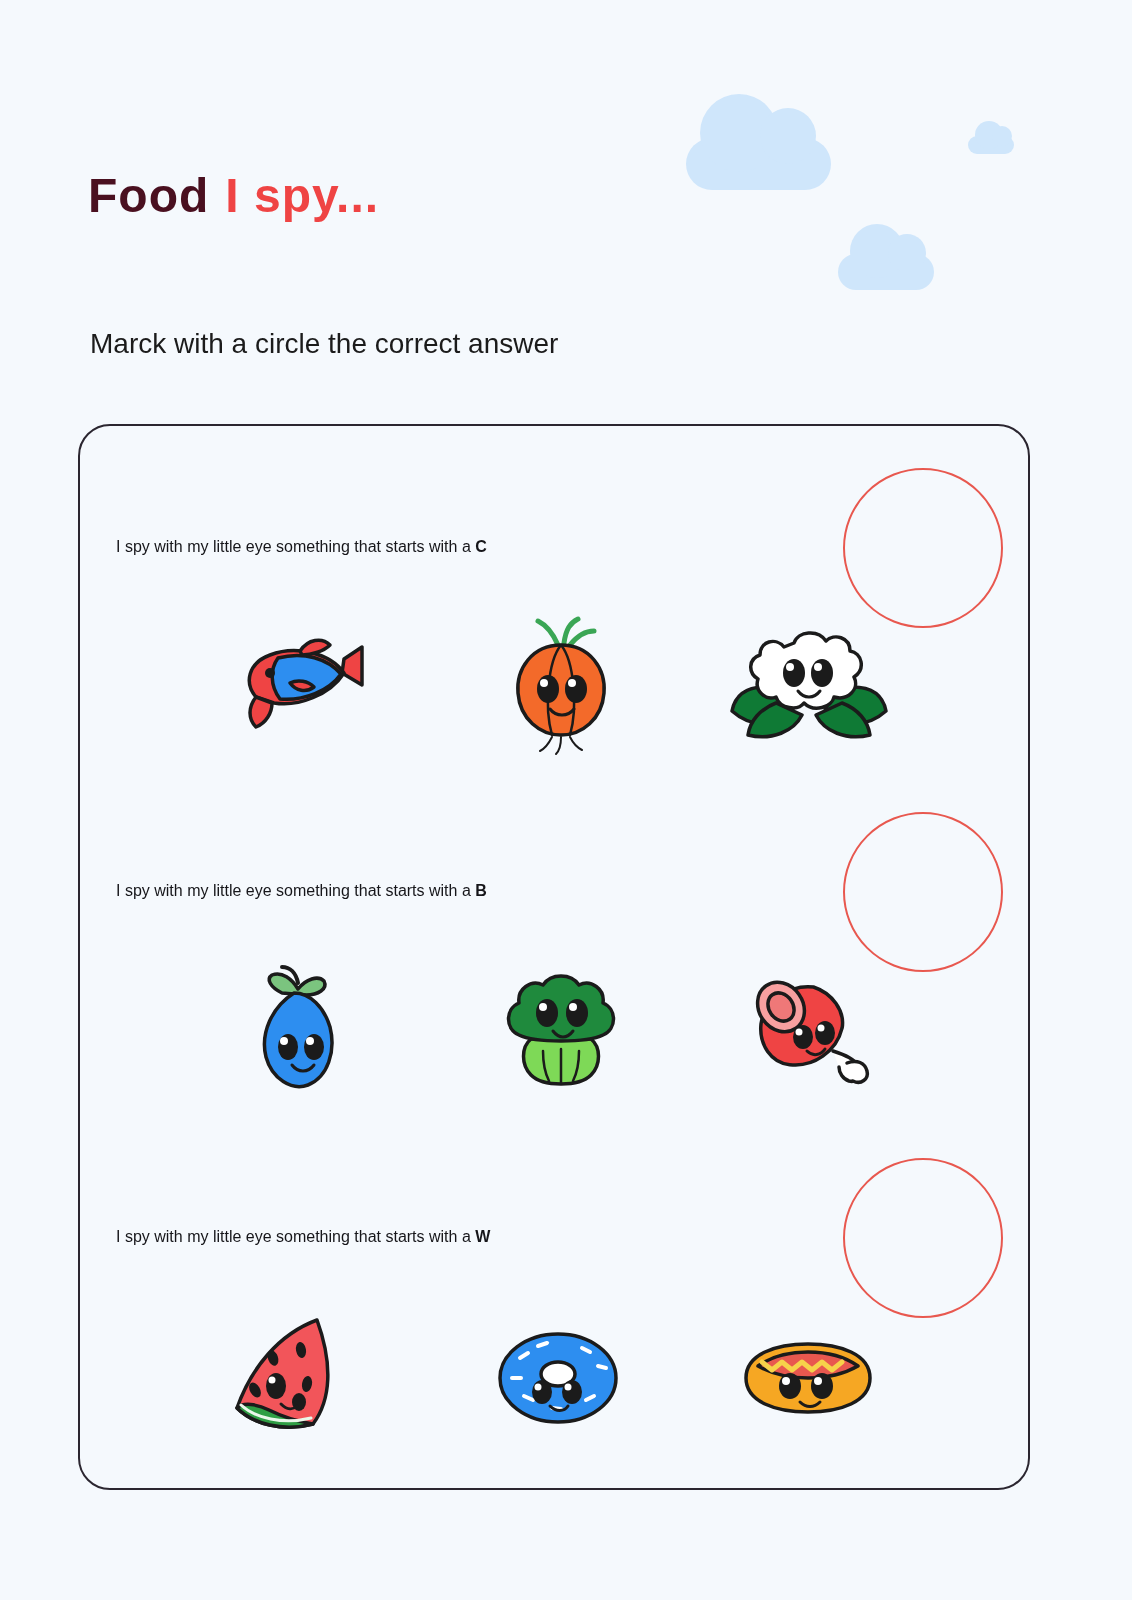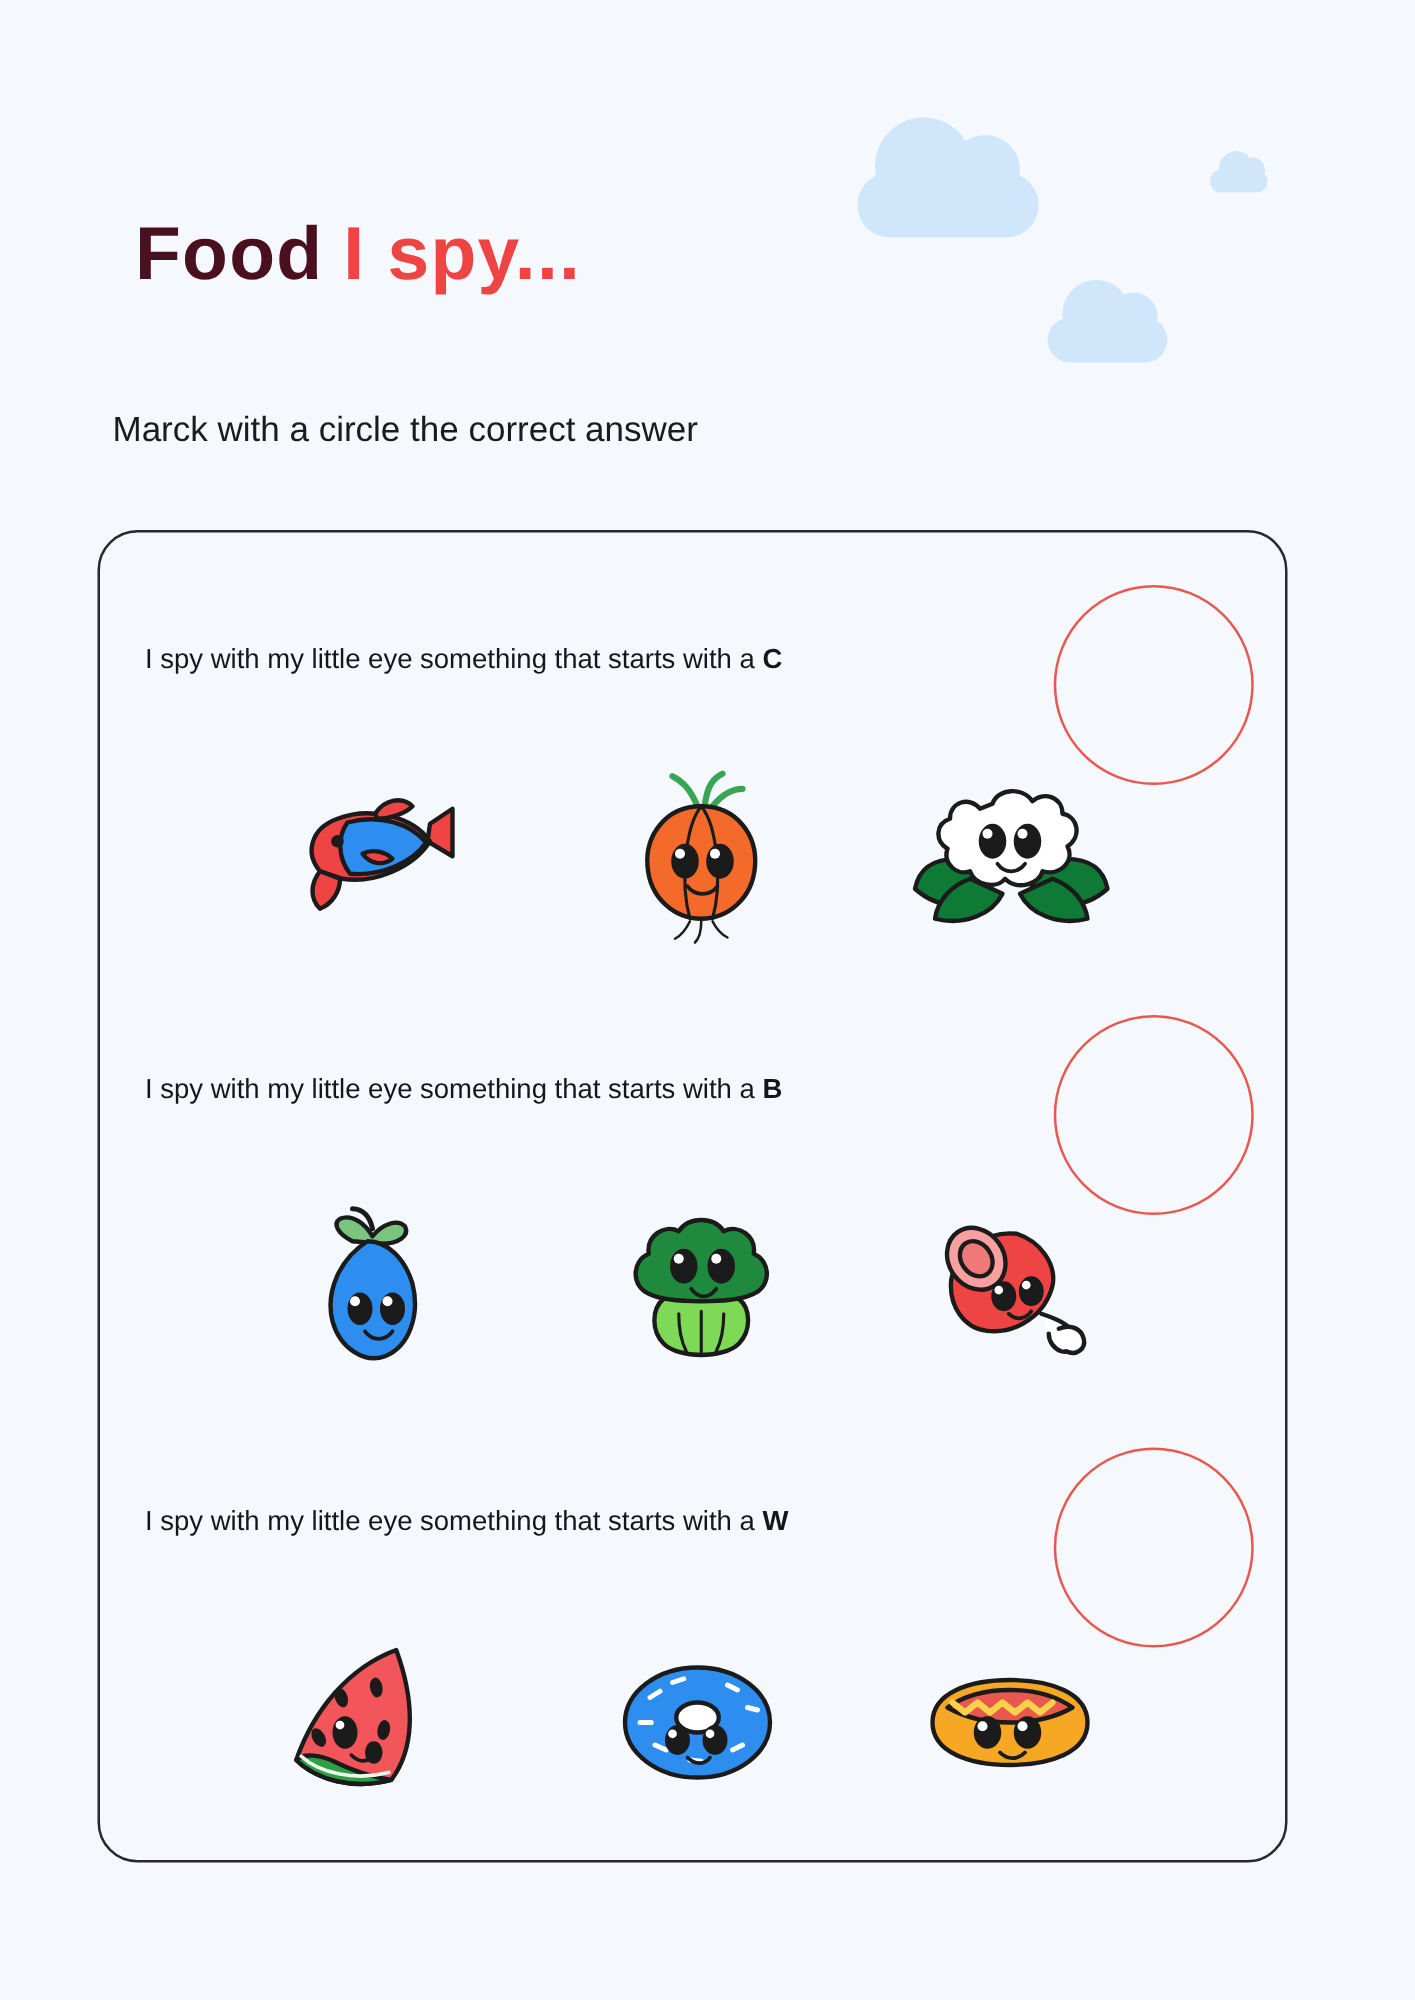--- a/index.html
+++ b/index.html
@@ -81,25 +81,24 @@
     height: 20px;
     left: 24px;
     top: -10px;
   }
 
   
   #title {
     position: absolute;
     left: 88px;
     top: 168px;
-    font-size: 60px;
+    font-size: 48px;
     font-weight: bold;
     letter-spacing: 1px;
     white-space: nowrap;
-    margin-left: 20px;
   }
   #title .t1 { color: #4a1020; }
   #title .t2 { color: #ef4444; margin-left: 16px; }
 
   #subtitle {
     position: absolute;
     left: 90px;
     top: 328px;
     font-size: 28px;
     color: #1b1b1b;
@@ -134,22 +133,22 @@
     width: 160px;
     height: 160px;
     border: 2px solid #e8584f;
     border-radius: 50%;
     box-sizing: border-box;
   }
 
   .question-text {
     position: absolute;
     left: 36px;
-    top: 88px;
-    font-size: 22px;
+    top: 112px;
+    font-size: 16px;
     color: #16161a;
     white-space: nowrap;
   }
   .question-text b {
     font-weight: bold;
   }
 
   .options-row {
     position: absolute;
     left: 36px;

